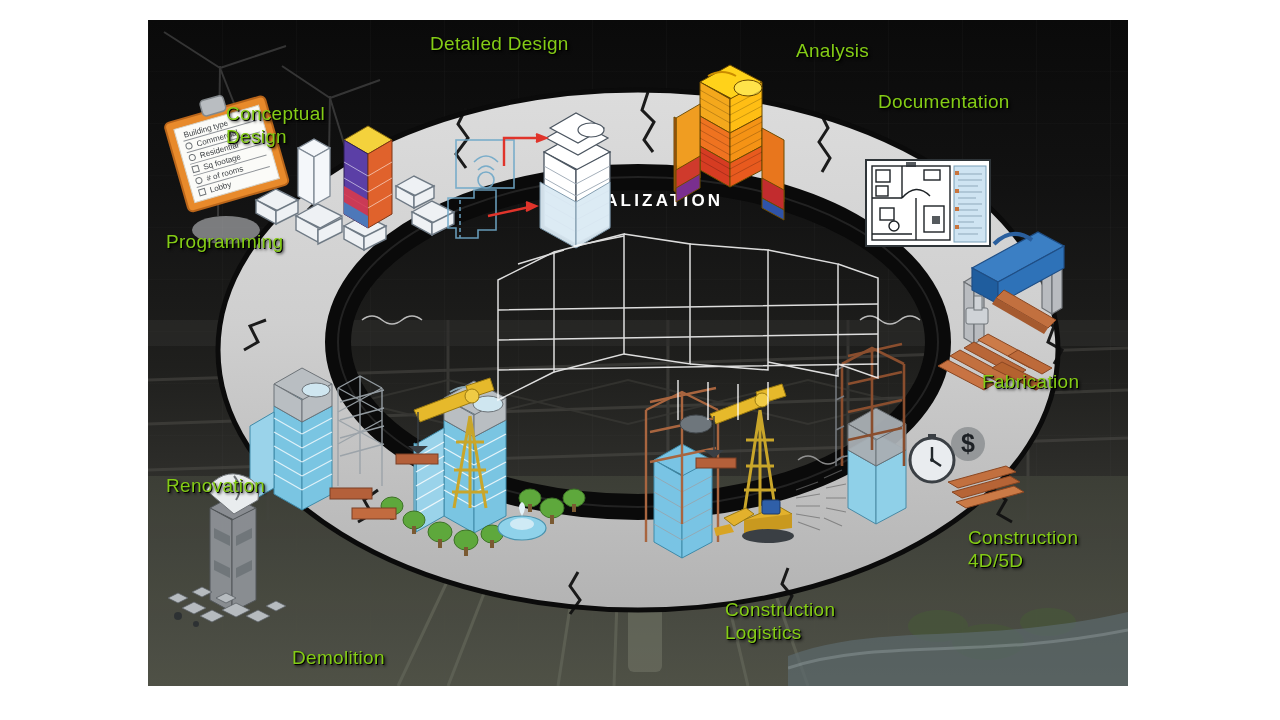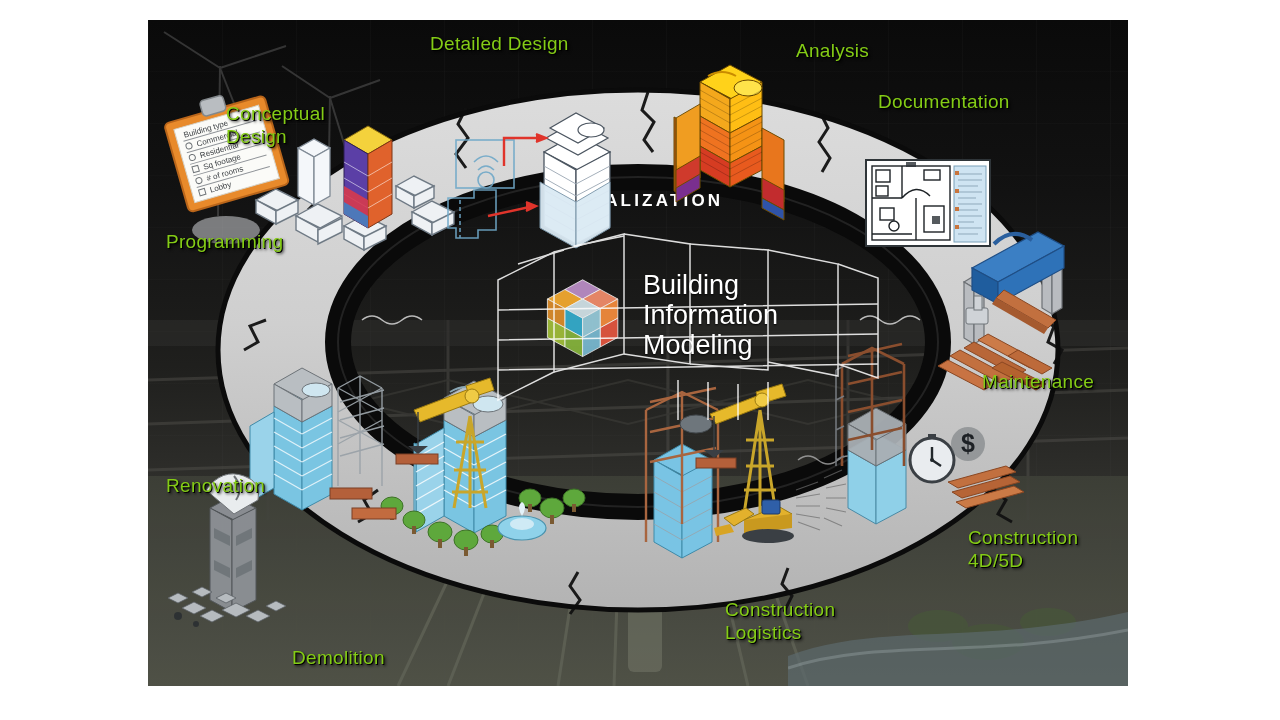--- a/index.html
+++ b/index.html
@@ -581,66 +581,41 @@
               <circle cx="18" cy="64" r="3"></circle>
             <rect x="15" y="73" width="6" height="6"></rect>
           </g>
         </g>
 
         <ellipse cx="78" cy="210" rx="34" ry="14" fill="#cfd2d5" opacity=".55"></ellipse>
       </g>
 
     </svg>
 
-    <div id="center-logo">
-      <svg id="cube" viewBox="0 0 120 120">
-        <g stroke="#ffffff" stroke-width="1" opacity=".95">
-
-          <path d="M18 40 L40 28 L62 40 L40 52 Z" fill="#f0a830"></path>
-          <path d="M40 28 L62 16 L84 28 L62 40 Z" fill="#b98cc4"></path>
-          <path d="M62 40 L84 28 L106 40 L84 52 Z" fill="#ef8b6a"></path>
-
-          <path d="M18 40 L40 52 L40 76 L18 64 Z" fill="#d98b2b"></path>
-          <path d="M18 64 L40 76 L40 100 L18 88 Z" fill="#9fbb3a"></path>
-
-          <path d="M84 52 L106 40 L106 64 L84 76 Z" fill="#f08a3c"></path>
-          <path d="M84 76 L106 64 L106 88 L84 100 Z" fill="#e0553f"></path>
-
-          <path d="M40 52 L62 40 L84 52 L62 64 Z" fill="#dff0f7" opacity=".92"></path>
-          <path d="M40 52 L62 64 L62 88 L40 76 Z" fill="#36b6d8" opacity=".92"></path>
-          <path d="M62 64 L84 52 L84 76 L62 88 Z" fill="#9fd6e6" opacity=".92"></path>
-          <path d="M40 76 L62 88 L62 112 L40 100 Z" fill="#8dbd3e" opacity=".92"></path>
-          <path d="M62 88 L84 76 L84 100 L62 112 Z" fill="#7fc4dd" opacity=".92"></path>
-        </g>
-      </svg>
-      <div id="bim-text">Building
-Information
-Modeling</div>
-    </div>
 
     <svg style="position:absolute;left:330px;top:200px;width:420px;height:200px;pointer-events:none;" viewBox="0 0 420 200">
       <g stroke="#ffffff" stroke-width="1.5" fill="none" opacity=".85">
         <path d="M20 60 l56 -28 l0 120 l-56 28 Z"></path>
         <path d="M76 32 l70 -18 l0 120 l-70 18"></path>
         <path d="M146 14 l66 10 l0 120 l-66 -10"></path>
         <path d="M212 24 l78 6 l0 120 l-78 -6"></path>
         <path d="M290 30 l70 14 l0 112 l-70 -14"></path>
         <path d="M360 44 l40 14 l0 100 l-40 -14"></path>
         <path d="M20 90 l380 -6 M20 120 l380 -6 M20 150 l380 -6"></path>
         <path d="M40 44 l46 -14 M96 26 l50 -10"></path>
         <path d="M200 160 l0 40 M230 162 l0 40 M260 164 l0 36 M290 162 l0 38"></path>
       </g>
     </svg>
 
     <div class="lbl" style="left:78px;top:82px;">Conceptual
 Design</div>
     <div class="lbl" style="left:282px;top:12px;">Detailed Design</div>
     <div class="lbl" style="left:648px;top:19px;">Analysis</div>
     <div class="lbl" style="left:718px;top:70px;margin-left:12px;">Documentation</div>
-    <div class="lbl" style="left:834px;top:350px;">Maintenance</div>
+    <div class="lbl" style="left:834px;top:350px;">Fabrication</div>
     <div class="lbl" style="left:820px;top:506px;">Construction
 4D/5D</div>
     <div class="lbl" style="left:577px;top:578px;">Construction
 Logistics</div>
     <div class="lbl" style="left:144px;top:626px;text-align:right;">Demolition</div>
     <div class="lbl" style="left:18px;top:454px;">Renovation</div>
     <div class="lbl" style="left:18px;top:210px;">Programming</div>
 
   </div>
 </div>

